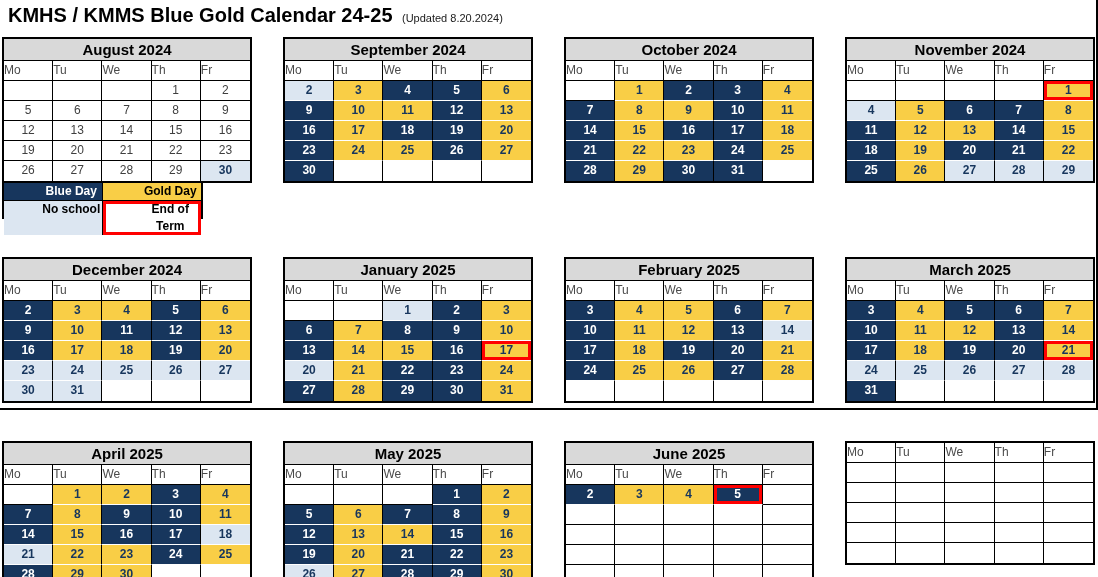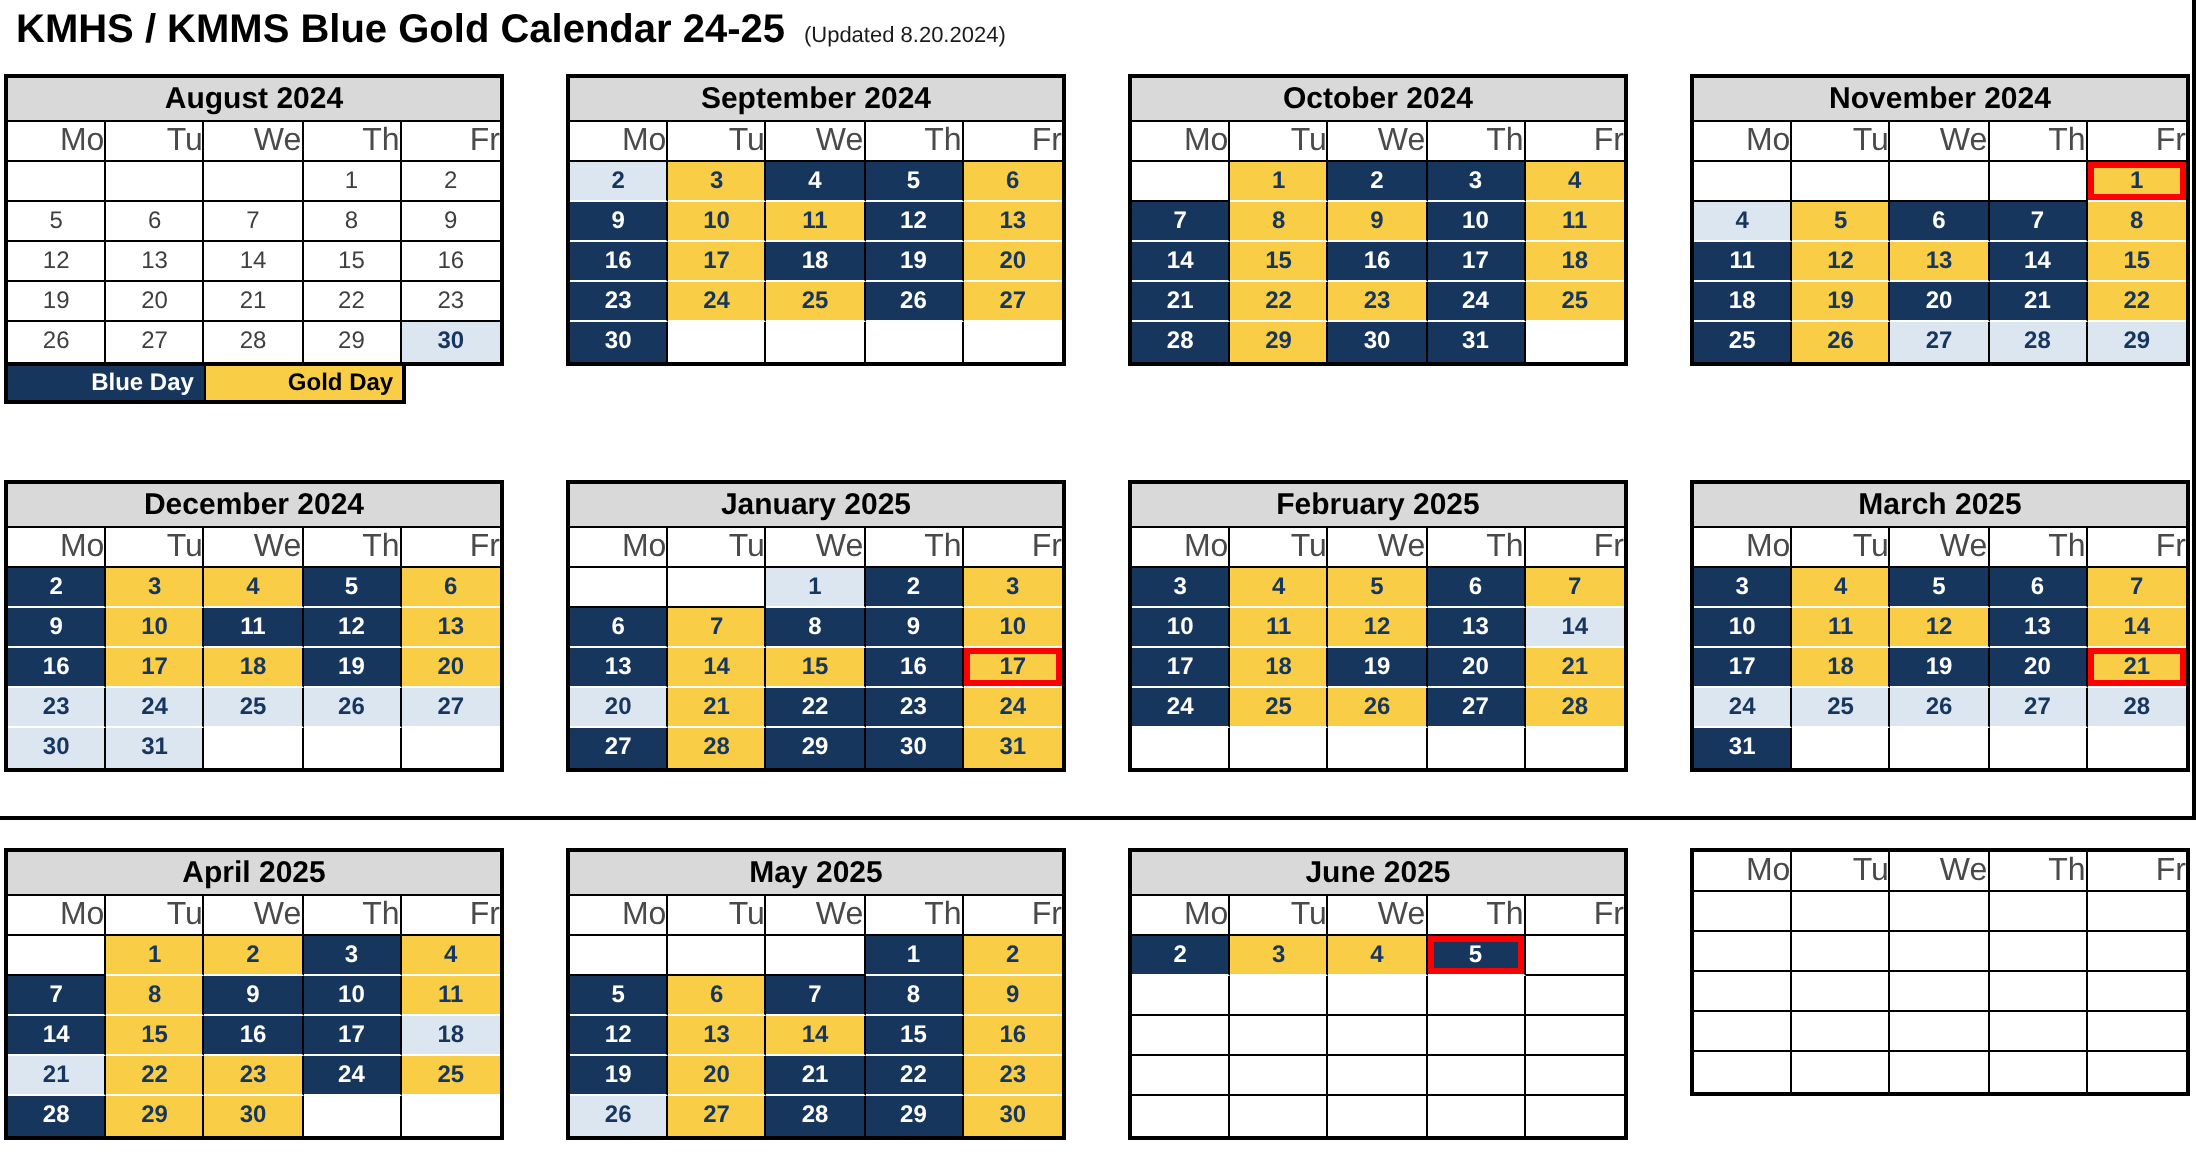--- a/index.html
+++ b/index.html
@@ -41,22 +41,22 @@
     text-align: center;
     font-size: 15px; font-weight: bold; color: #000;
   }
   .wd-row {
     display: grid; grid-template-columns: repeat(5, 1fr);
     height: 20px;
     border-bottom: 1px solid #000;
     background: #fff;
   }
   .wd {
-    text-align: right; line-height: 19px;
-    font-size: 16px; color: #4a4a4a;
+    text-align: left; line-height: 19px;
+    font-size: 12px; color: #4a4a4a;
     border-right: 1px solid #000;
   }
   .wd:last-child { border-right: none; }
 
   .day-row { display: grid; grid-template-columns: repeat(5, 1fr); height: 20px; }
   .cell {
     text-align: center; line-height: 19px; font-size: 12px;
     border-right: 1px solid #000;
     border-bottom: 1px solid #000;
   }
@@ -137,20 +137,24 @@
             <div class="cell w">28</div>
             <div class="cell w">29</div>
             <div class="cell n">30</div>
           </div>
         </div>
         <div class="legend">
           <div class="legend-row">
             <div class="legend-cell lg-blue">Blue Day</div>
             <div class="legend-cell lg-gold">Gold Day</div>
           </div>
+          <div class="legend-row">
+            <div class="legend-cell lg-ns">No school</div>
+            <div class="legend-cell lg-eot">End of Term</div>
+          </div>
         </div>
       </div>
       <div class="month-wrap">
         <div class="month">
           <div class="m-title">September 2024</div>
           <div class="wd-row">
             <div class="wd">Mo</div>
             <div class="wd">Tu</div>
             <div class="wd">We</div>
             <div class="wd">Th</div>

